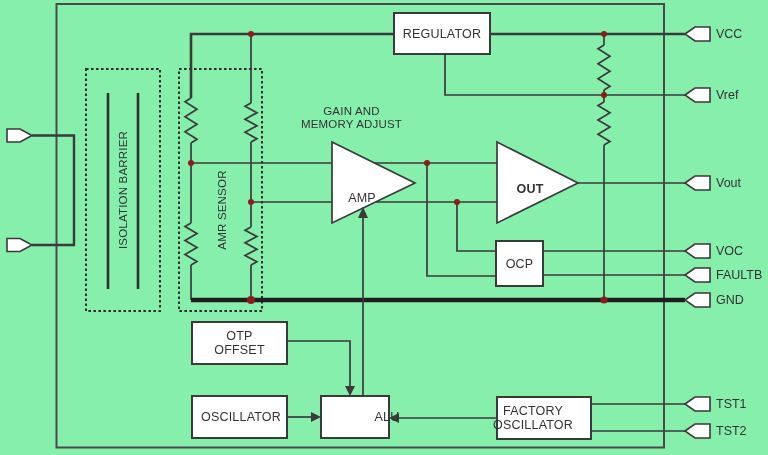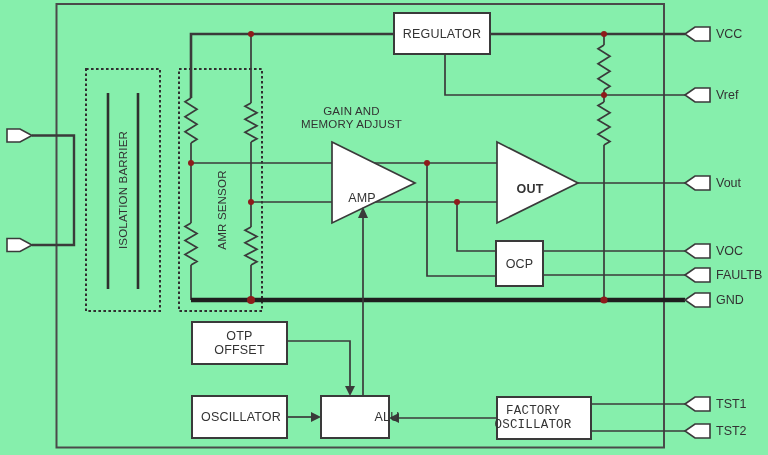--- a/index.html
+++ b/index.html
@@ -125,21 +125,21 @@
 
   <div class="lbl" style="left:192px;top:322px;width:95px;height:42px;flex-direction:column;">
     <span>OTP</span>
     <span>OFFSET</span>
   </div>
 
   <div class="lbl" style="left:192px;top:396px;width:98px;height:42px;">OSCILLATOR</div>
 
   <div class="lbl" style="left:337px;top:396px;width:64px;height:42px;margin-left:18px;">ALU</div>
 
-  <div class="lbl" style="left:497px;top:397px;width:72px;height:42px;flex-direction:column;font-family:Liberation Mono, monospace;">
+  <div class="lbl" style="left:497px;top:397px;width:72px;height:42px;flex-direction:column;">
     <span>FACTORY</span>
     <span>OSCILLATOR</span>
   </div>
 
   <div class="lbl small rot" style="left:43px;top:182px;width:160px;height:16px;">ISOLATION BARRIER</div>
   <div class="lbl small rot" style="left:167px;top:202px;width:110px;height:16px;">AMR SENSOR</div>
 
   <div class="pinlbl" style="top:26px;">VCC</div>
   <div class="pinlbl" style="top:87px;">Vref</div>
   <div class="pinlbl" style="top:175px;">Vout</div>

